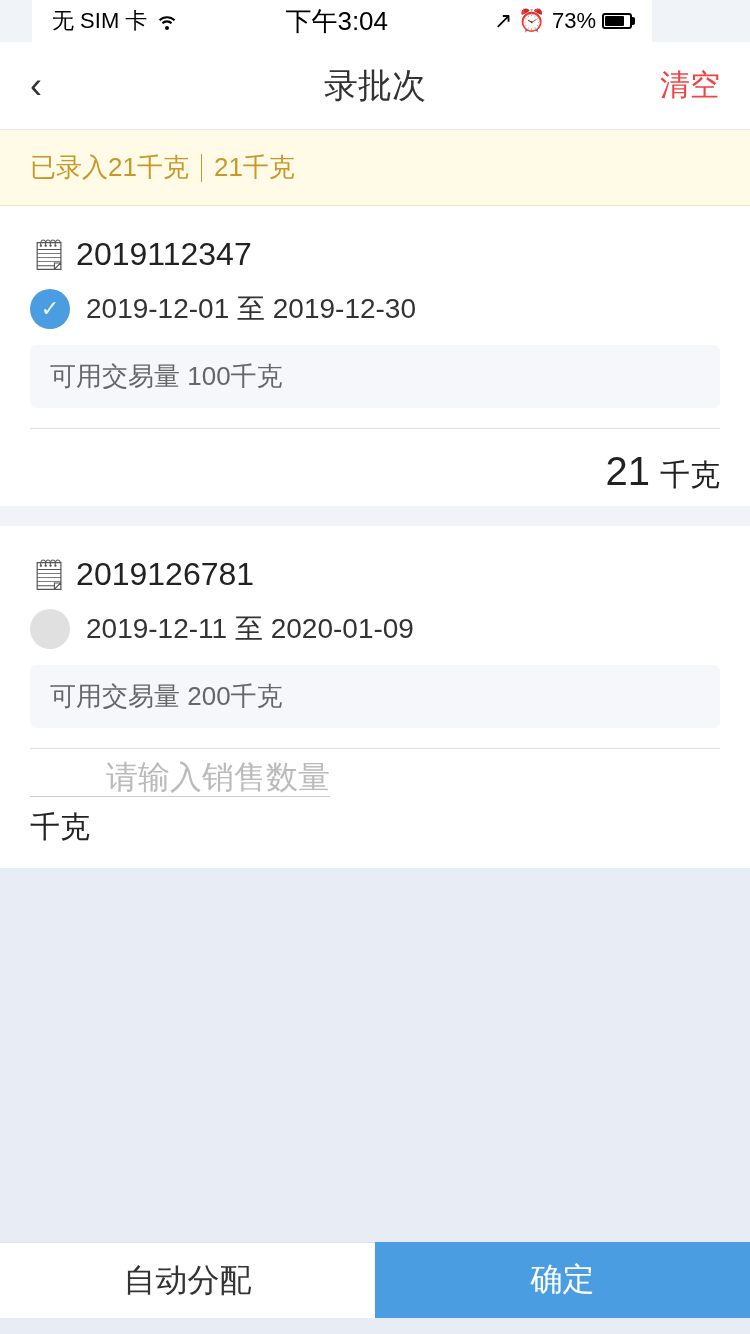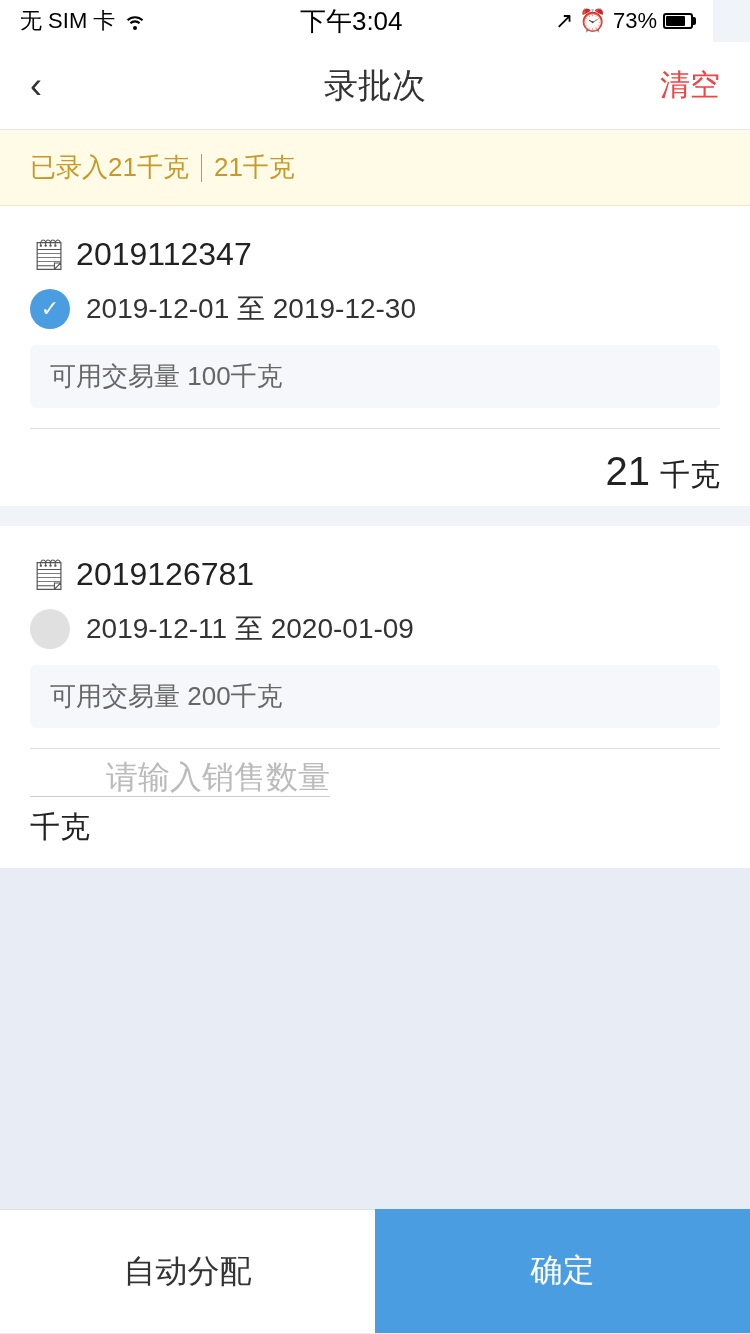--- a/index.html
+++ b/index.html
@@ -7,28 +7,29 @@
     body {
       width: 750px;
       min-height: 1334px;
       font-family: -apple-system, 'PingFang SC', 'Helvetica Neue', Arial, sans-serif;
       background: #f0f3f8;
       overflow-x: hidden;
     }
 
     
     .status-bar {
-      width: 713px;
+      width: 620px;
       height: 42px;
       background: #fff;
       display: flex;
       align-items: center;
       justify-content: space-between;
       padding: 4px 20px;
       font-size: 24px;
+      margin-left: 32px;
     }
     .status-left {
       display: flex;
       align-items: center;
       gap: 8px;
       font-size: 22px;
       color: #000;
     }
     .status-center {
       font-size: 26px;
@@ -248,23 +249,23 @@
     
     .bottom-area {
       flex: 1;
       background: #e8edf5;
       min-height: 380px;
     }
 
     
     .bottom-buttons {
       position: fixed;
-      bottom: 1px;
+      bottom: 16px;
       width: 750px;
-      height: 124px;
+      height: 76px;
       display: flex;
     }
     .btn-auto {
       flex: 1;
       background: #fff;
       border: none;
       font-size: 32px;
       color: #333;
       display: flex;
       align-items: center;

